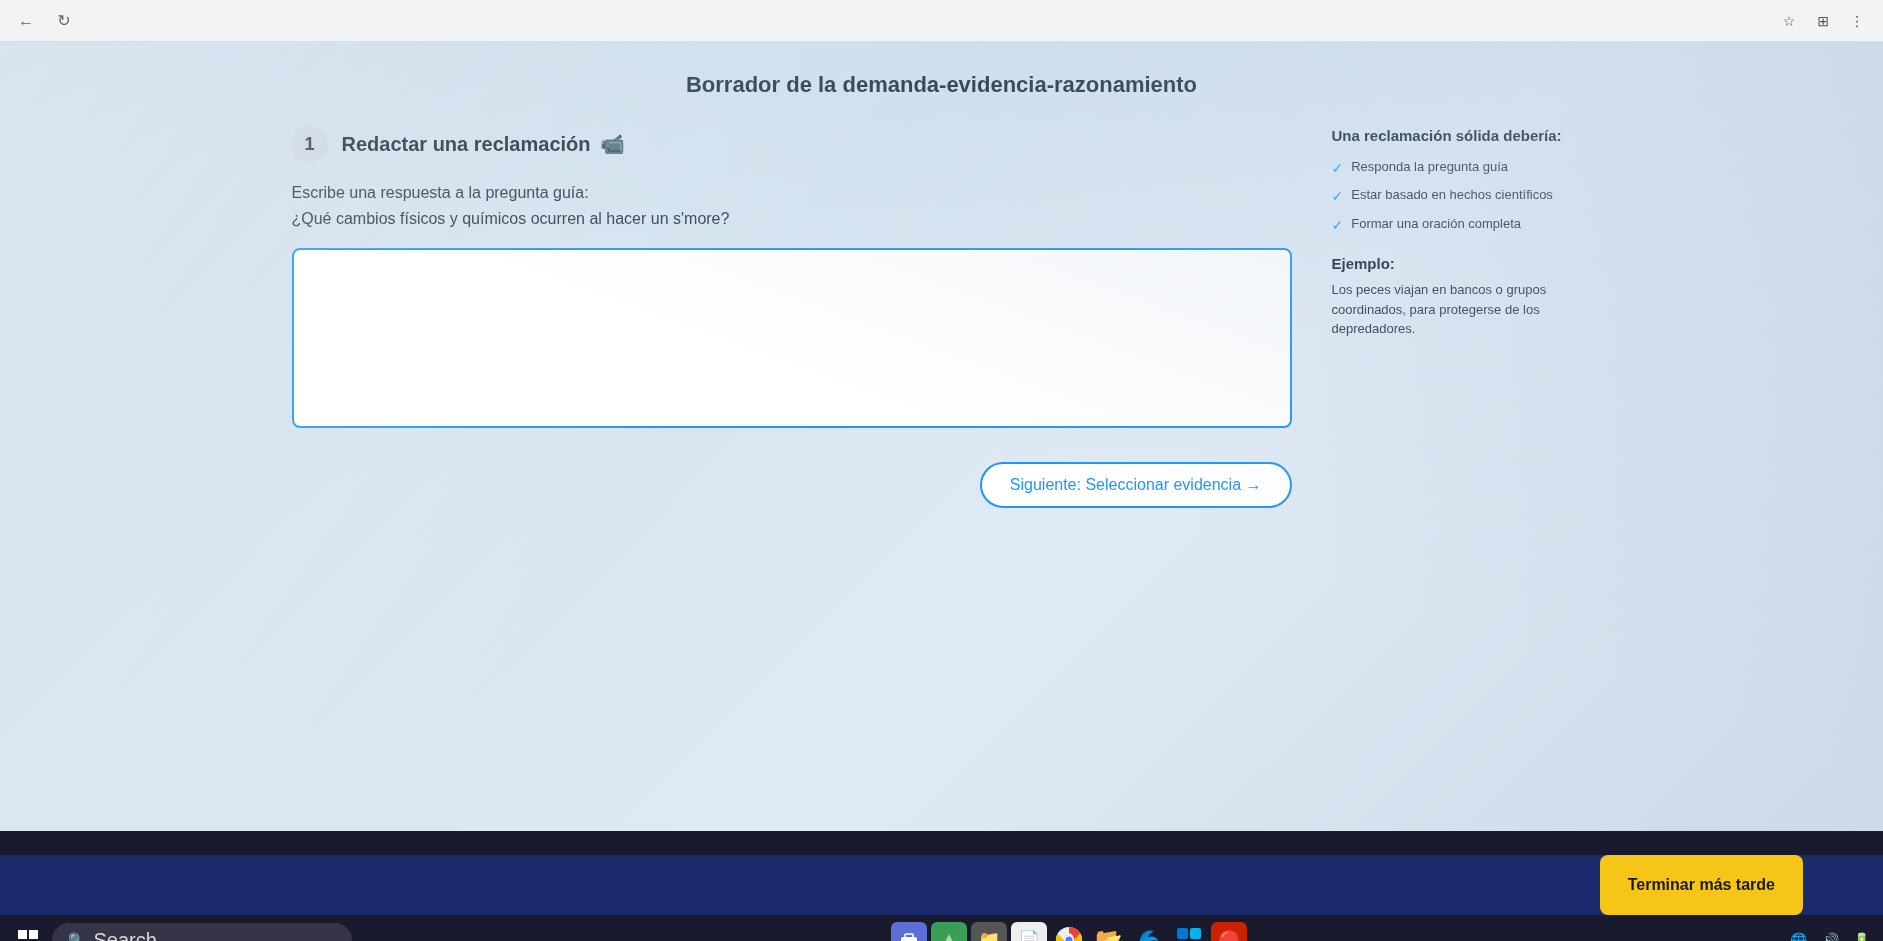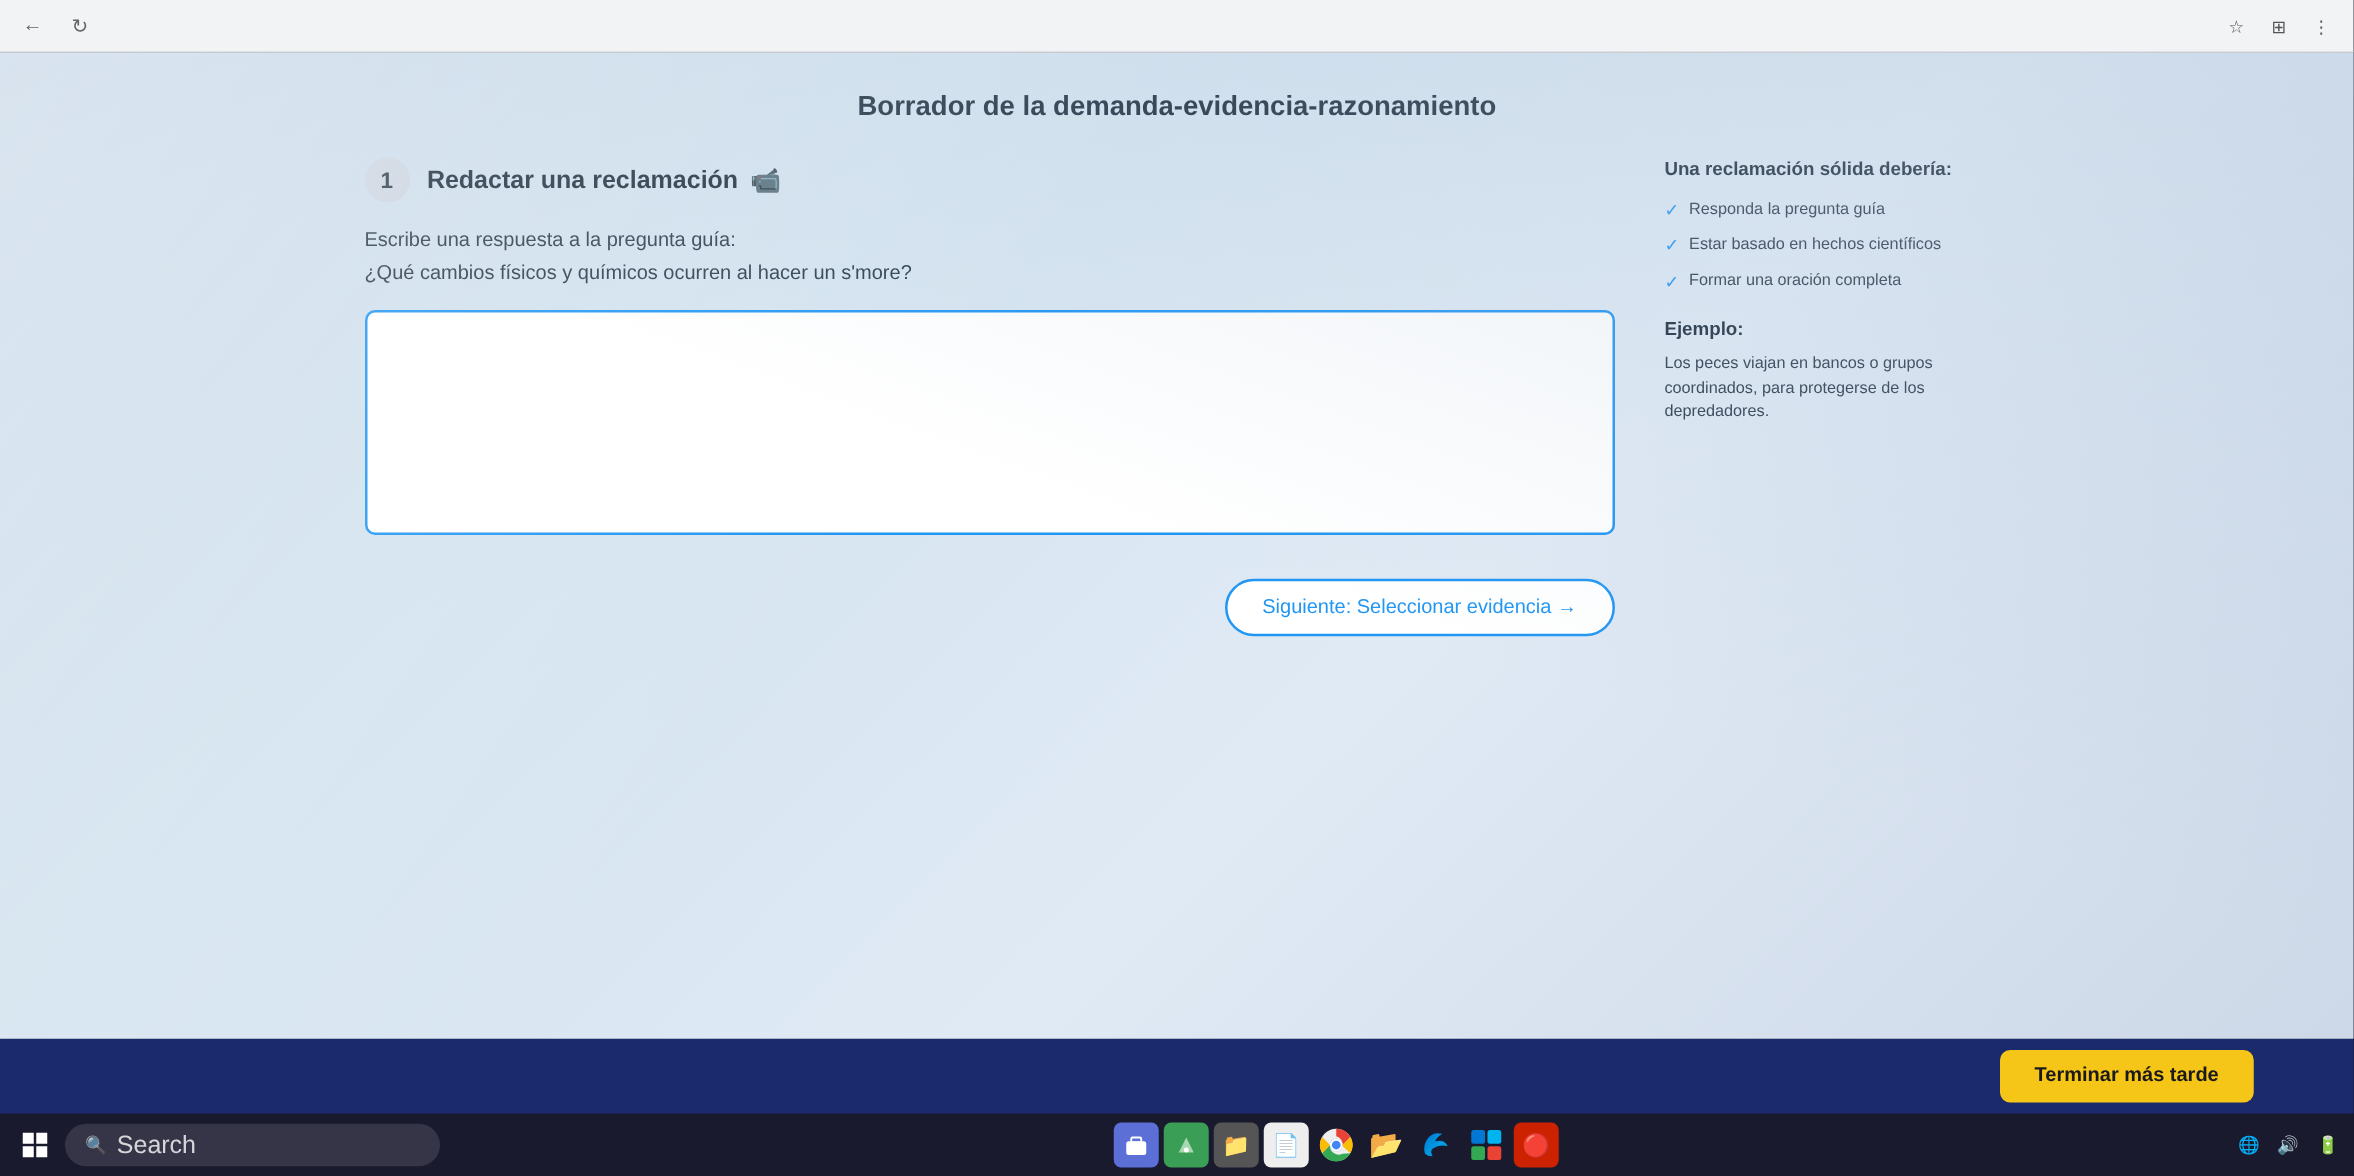--- a/index.html
+++ b/index.html
@@ -256,23 +256,23 @@
       color: #2a3a4a;
       line-height: 1.5;
     }
 
     
     .bottom-bar {
       width: 100%;
       height: 60px;
       background: #1a2a6c;
       display: flex;
-      align-items: center;
       justify-content: flex-end;
       padding: 0 80px;
+      margin-top: 24px;
     }
 
     .finish-later-button {
       background: #f5c518;
       border: none;
       border-radius: 8px;
       padding: 12px 28px;
       font-size: 16px;
       font-weight: 700;
       color: #1a1a1a;

